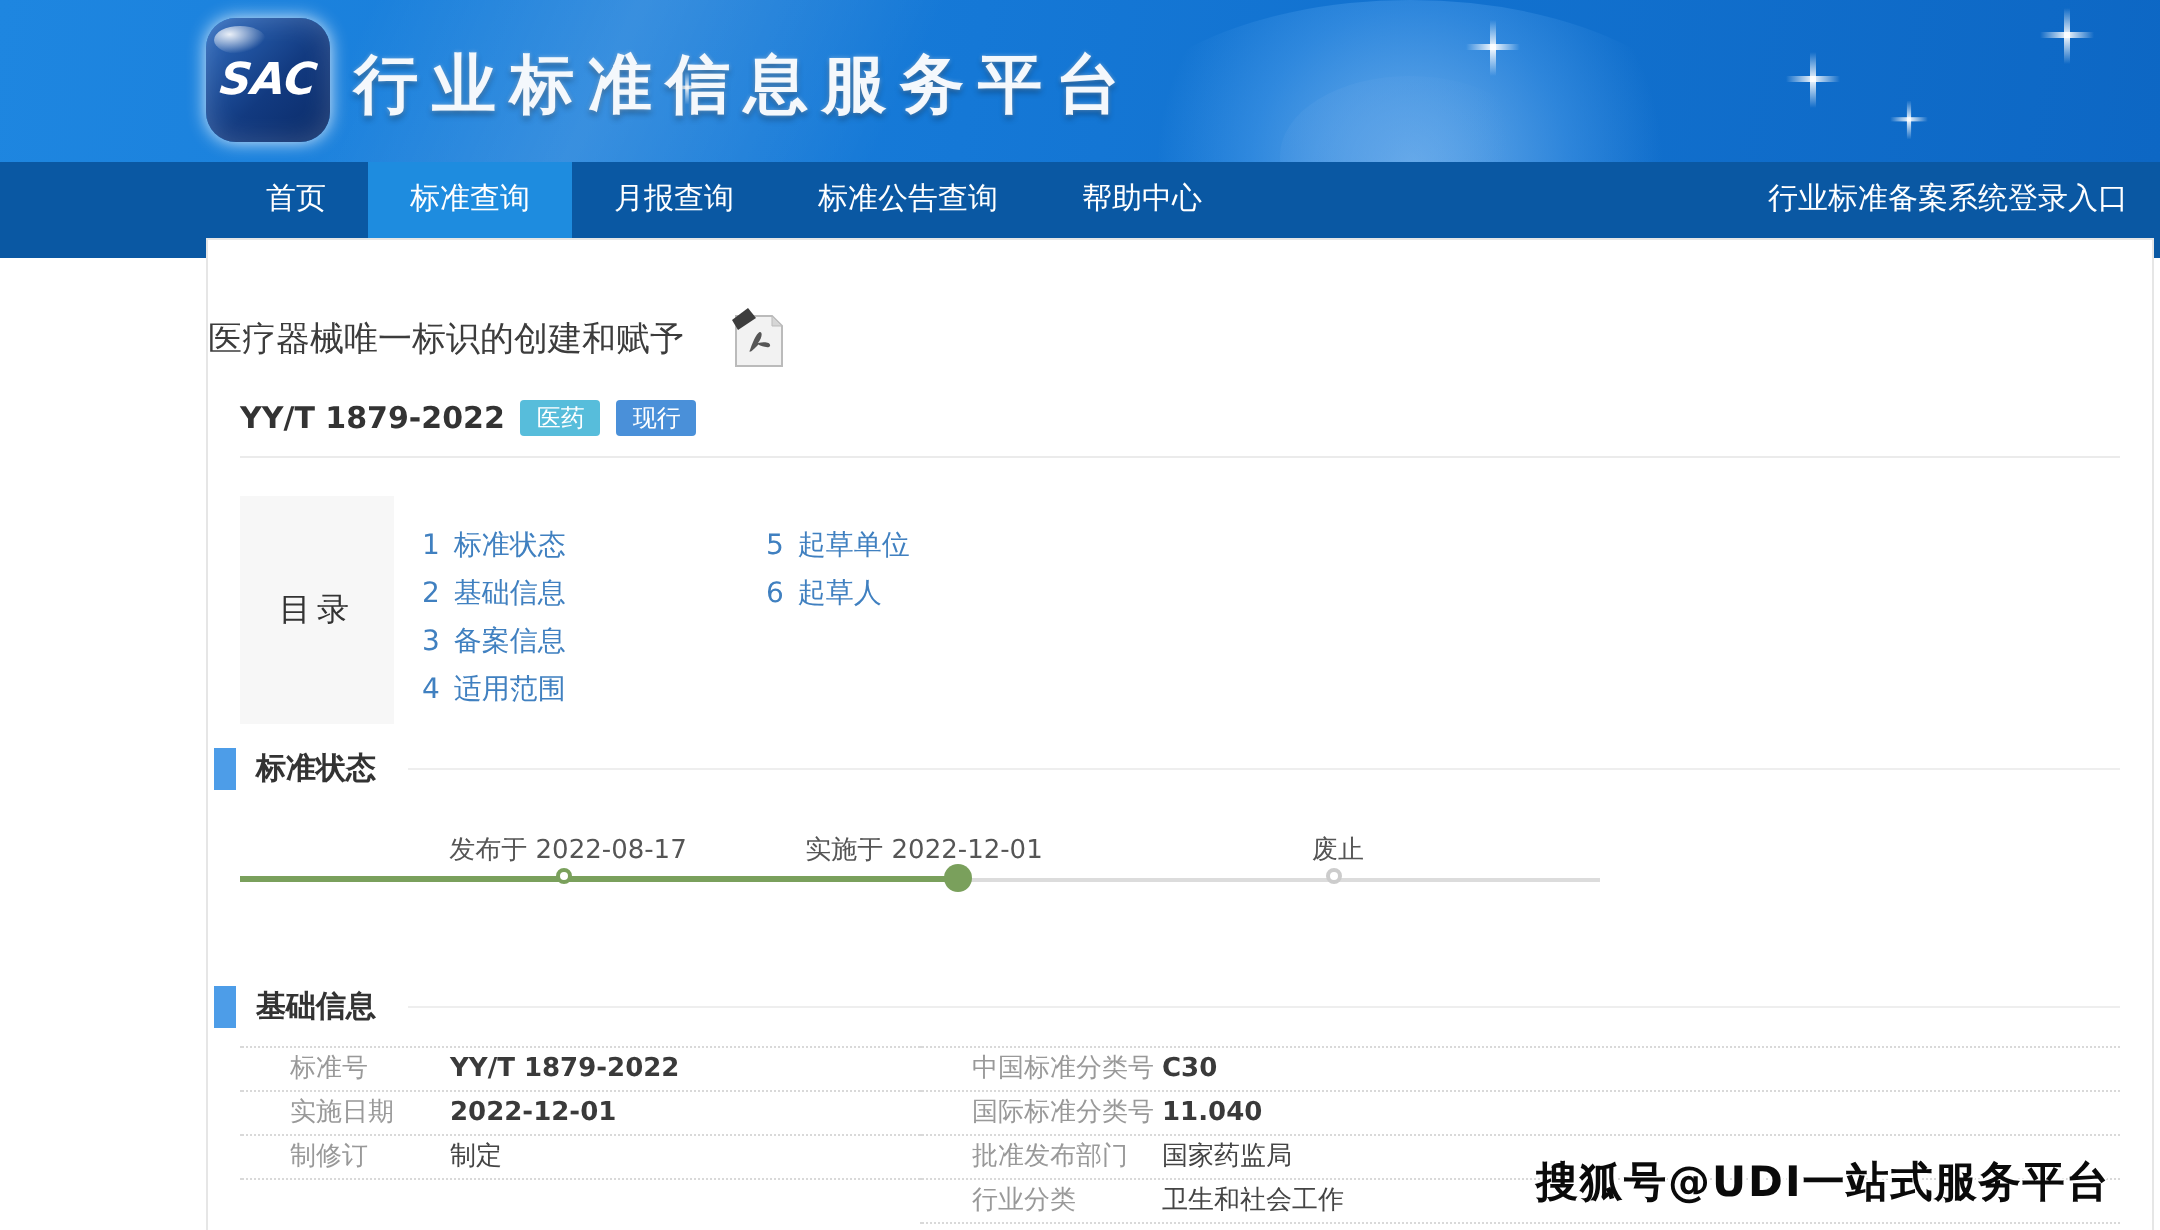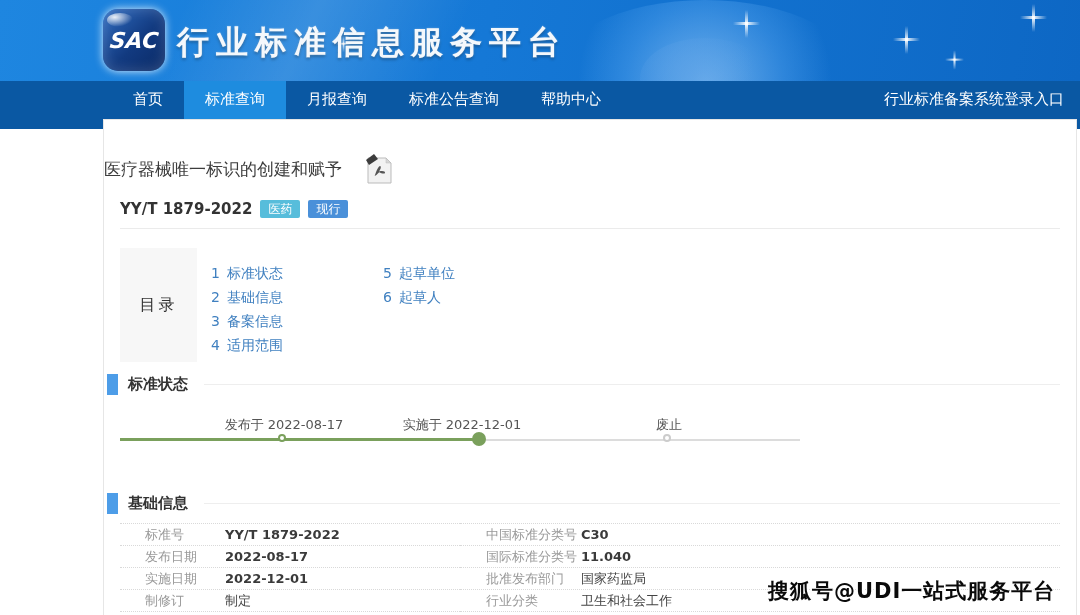--- a/index.html
+++ b/index.html
@@ -172,24 +172,20 @@
     <div class="head-line"></div>
   </div>
 
   <div class="info-table">
     <div class="info-col left">
       <div class="info-row">
         <span class="lbl">标准号</span>
         <span class="val strong">YY/T 1879-2022</span>
       </div>
       <div class="info-row">
-        <span class="lbl">发布日期</span>
-        <span class="val strong">2022-08-17</span>
-      </div>
-      <div class="info-row">
         <span class="lbl">实施日期</span>
         <span class="val strong">2022-12-01</span>
       </div>
       <div class="info-row">
         <span class="lbl">制修订</span>
         <span class="val">制定</span>
       </div>
     </div>
     <div class="info-col right">
       <div class="info-row">

